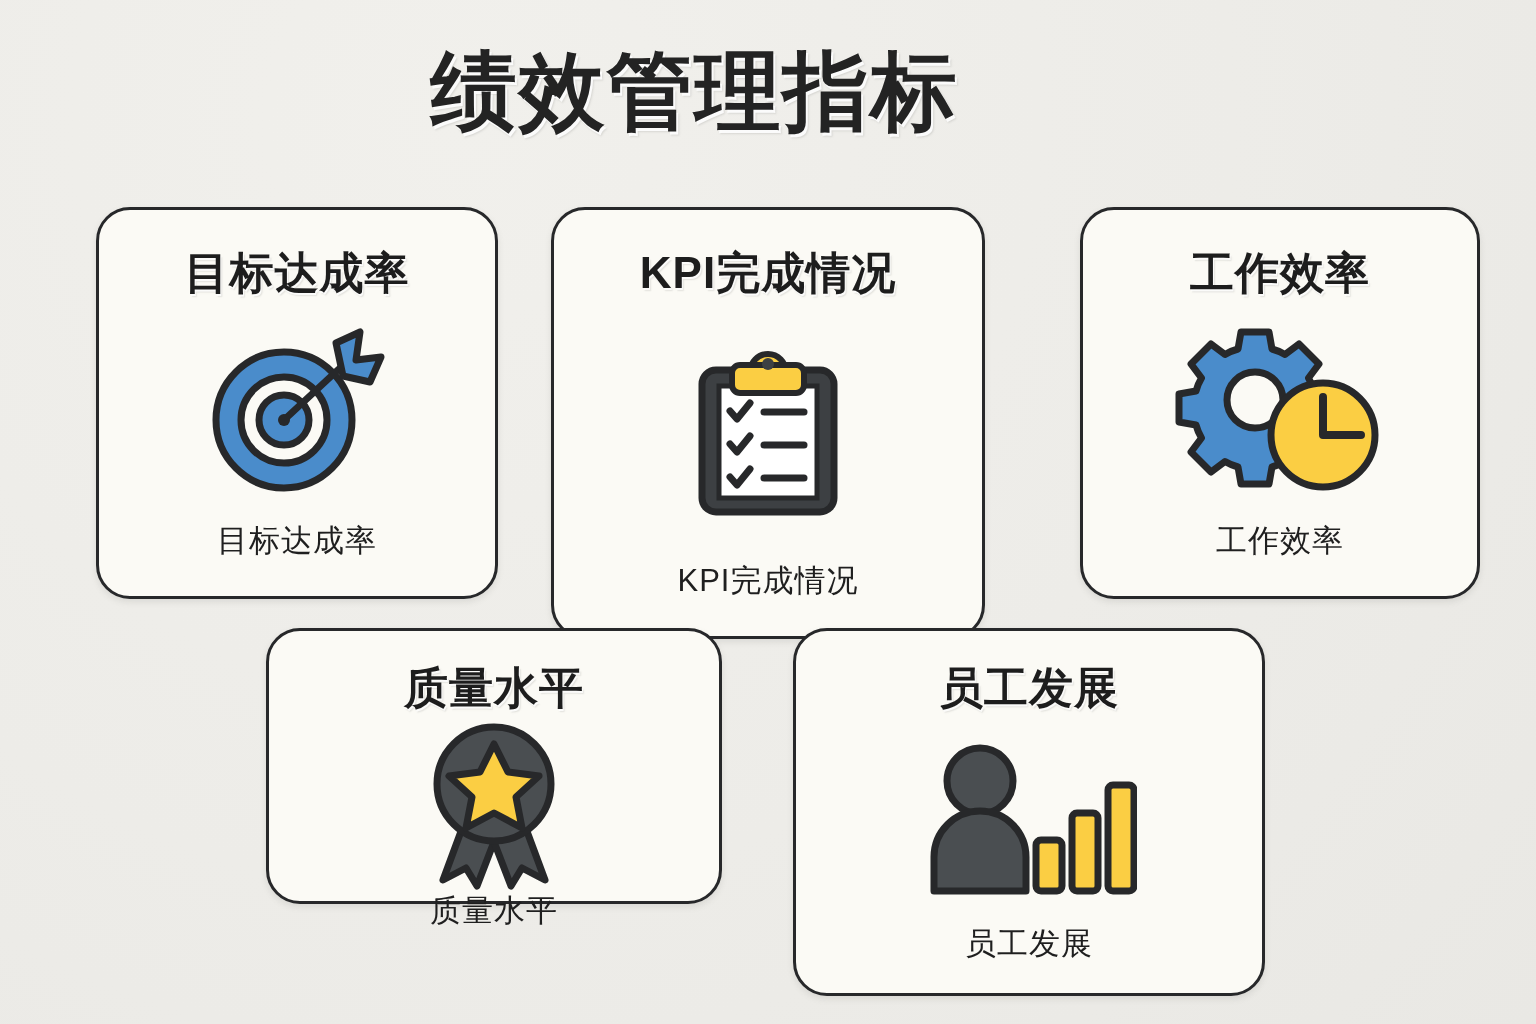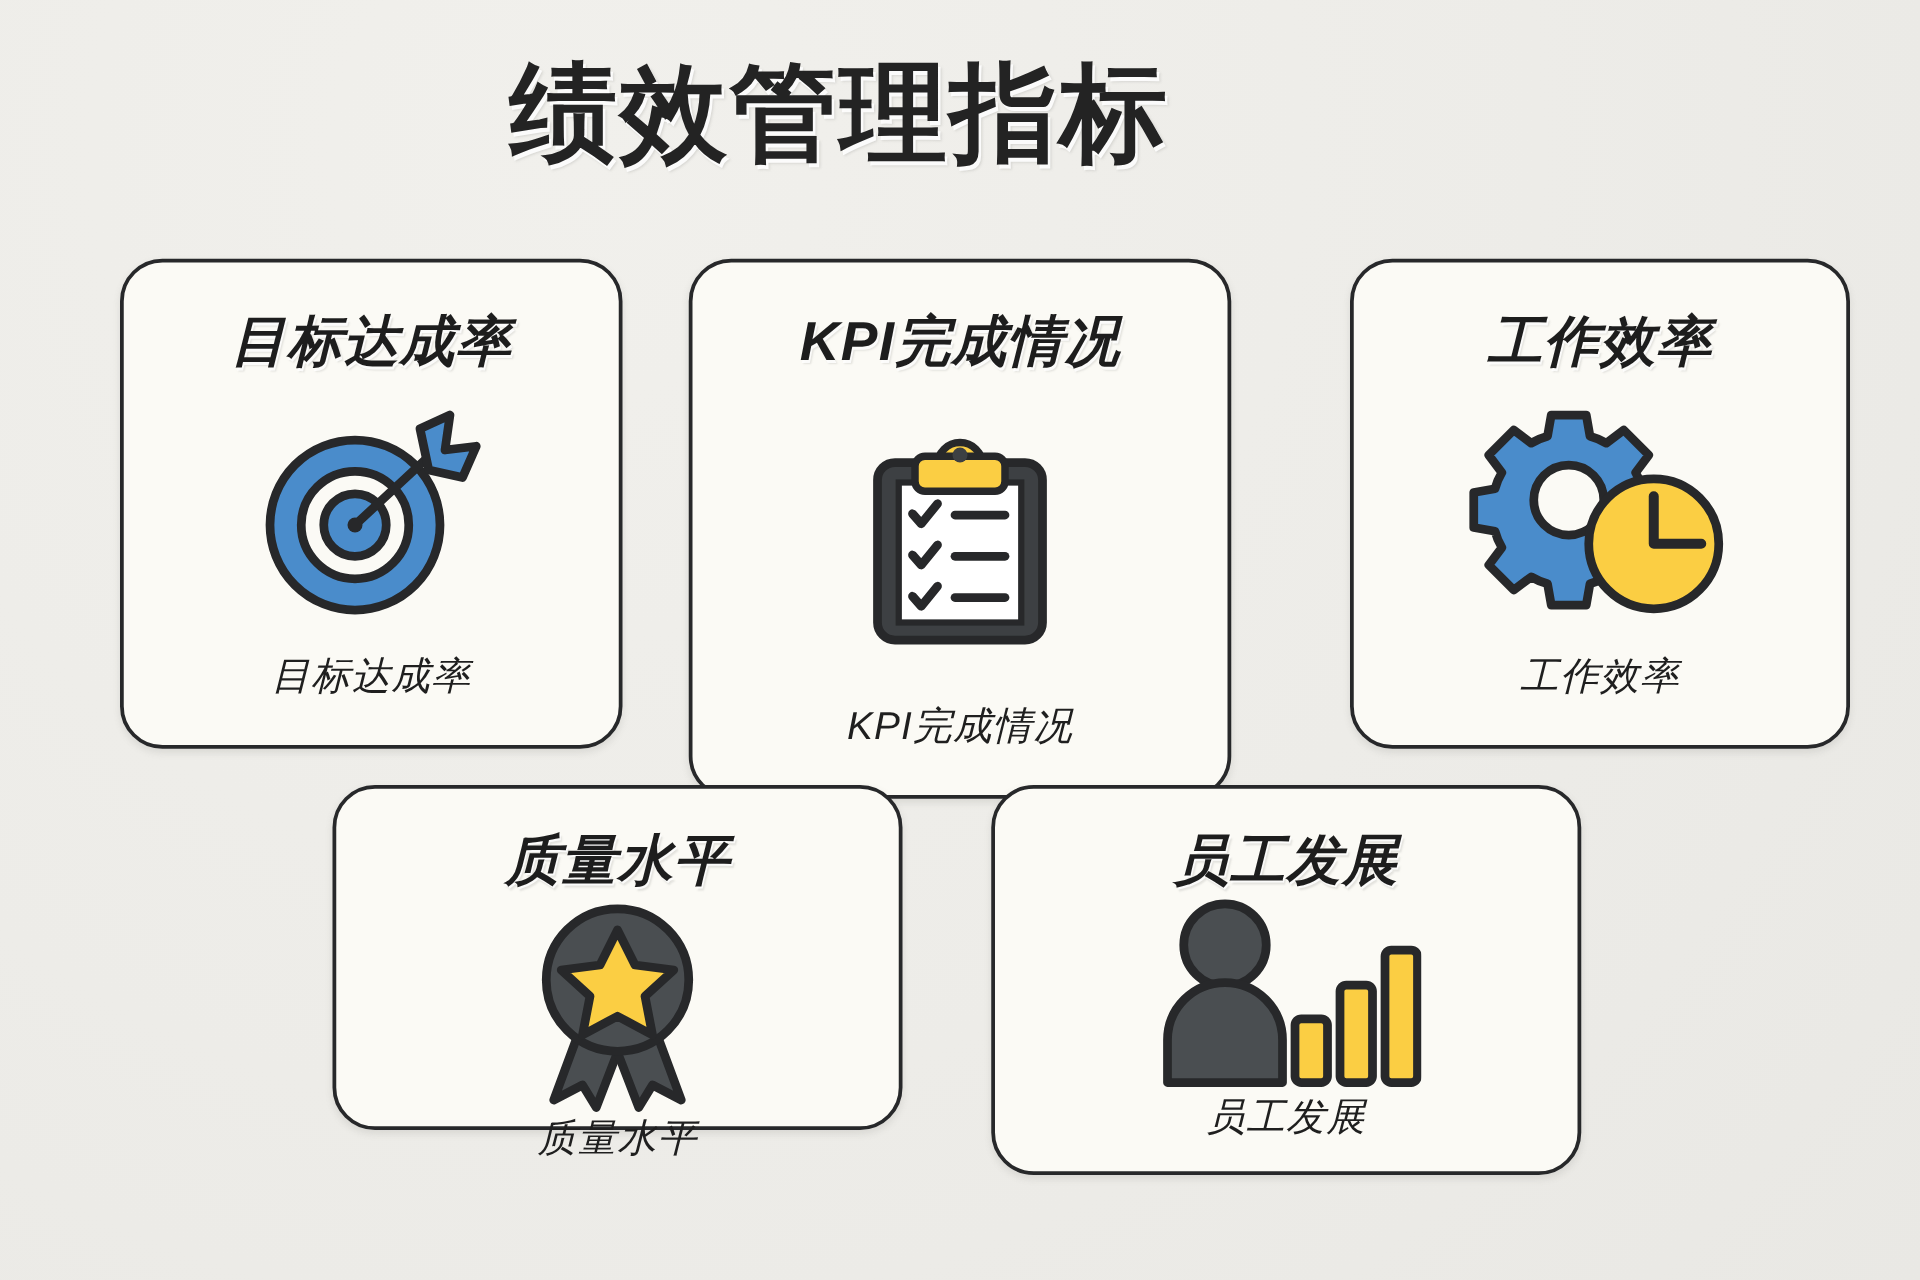--- a/index.html
+++ b/index.html
@@ -30,50 +30,50 @@
     left: 0;
     width: 1343px;
     text-align: center;
     font-size: 86px;
     line-height: 1.15;
     font-weight: 700;
     letter-spacing: 2px;
     color: #232323;
     text-shadow: 2px 3px 0 rgba(255,255,255,0.9), 3px 4px 2px rgba(160,160,155,0.30);
     white-space: nowrap;
+    padding-left: 23px;
   }
 
   
   .grid {
     position: absolute;
     top: 0; left: 0;
     width: 1536px;
     height: 1024px;
   }
 
   .card {
     position: absolute;
     box-sizing: border-box;
     background: #fbfaf5;
     border: 3px solid #27282a;
     border-radius: 34px;
     box-shadow: 0 3px 6px rgba(120,120,115,0.16);
     display: flex;
     flex-direction: column;
     align-items: center;
-    font-style: italic;
   }
 
   
   .card.c0 { left: 96px;  top: 207px; width: 402px; height: 392px; }
   .card.c1 { left: 551px; top: 207px; width: 434px; height: 432px; }
   .card.c2 { left: 1036px;top: 207px; width: 400px; height: 392px; margin-left: 44px; }
   
   .card.c3 { left: 266px; top: 628px; width: 456px; height: 276px; }
-  .card.c4 { left: 793px; top: 628px; width: 472px; height: 312px; }
+  .card.c4 { left: 793px; top: 628px; width: 472px; height: 368px; }
 
   .card-heading {
     margin-top: 34px;
     font-size: 44px;
     font-weight: 700;
     letter-spacing: 1px;
     color: #1d1d1d;
     text-shadow: 1px 2px 0 rgba(255,255,255,0.85), 2px 3px 1.5px rgba(165,165,160,0.28);
     white-space: nowrap;
     text-align: center;

